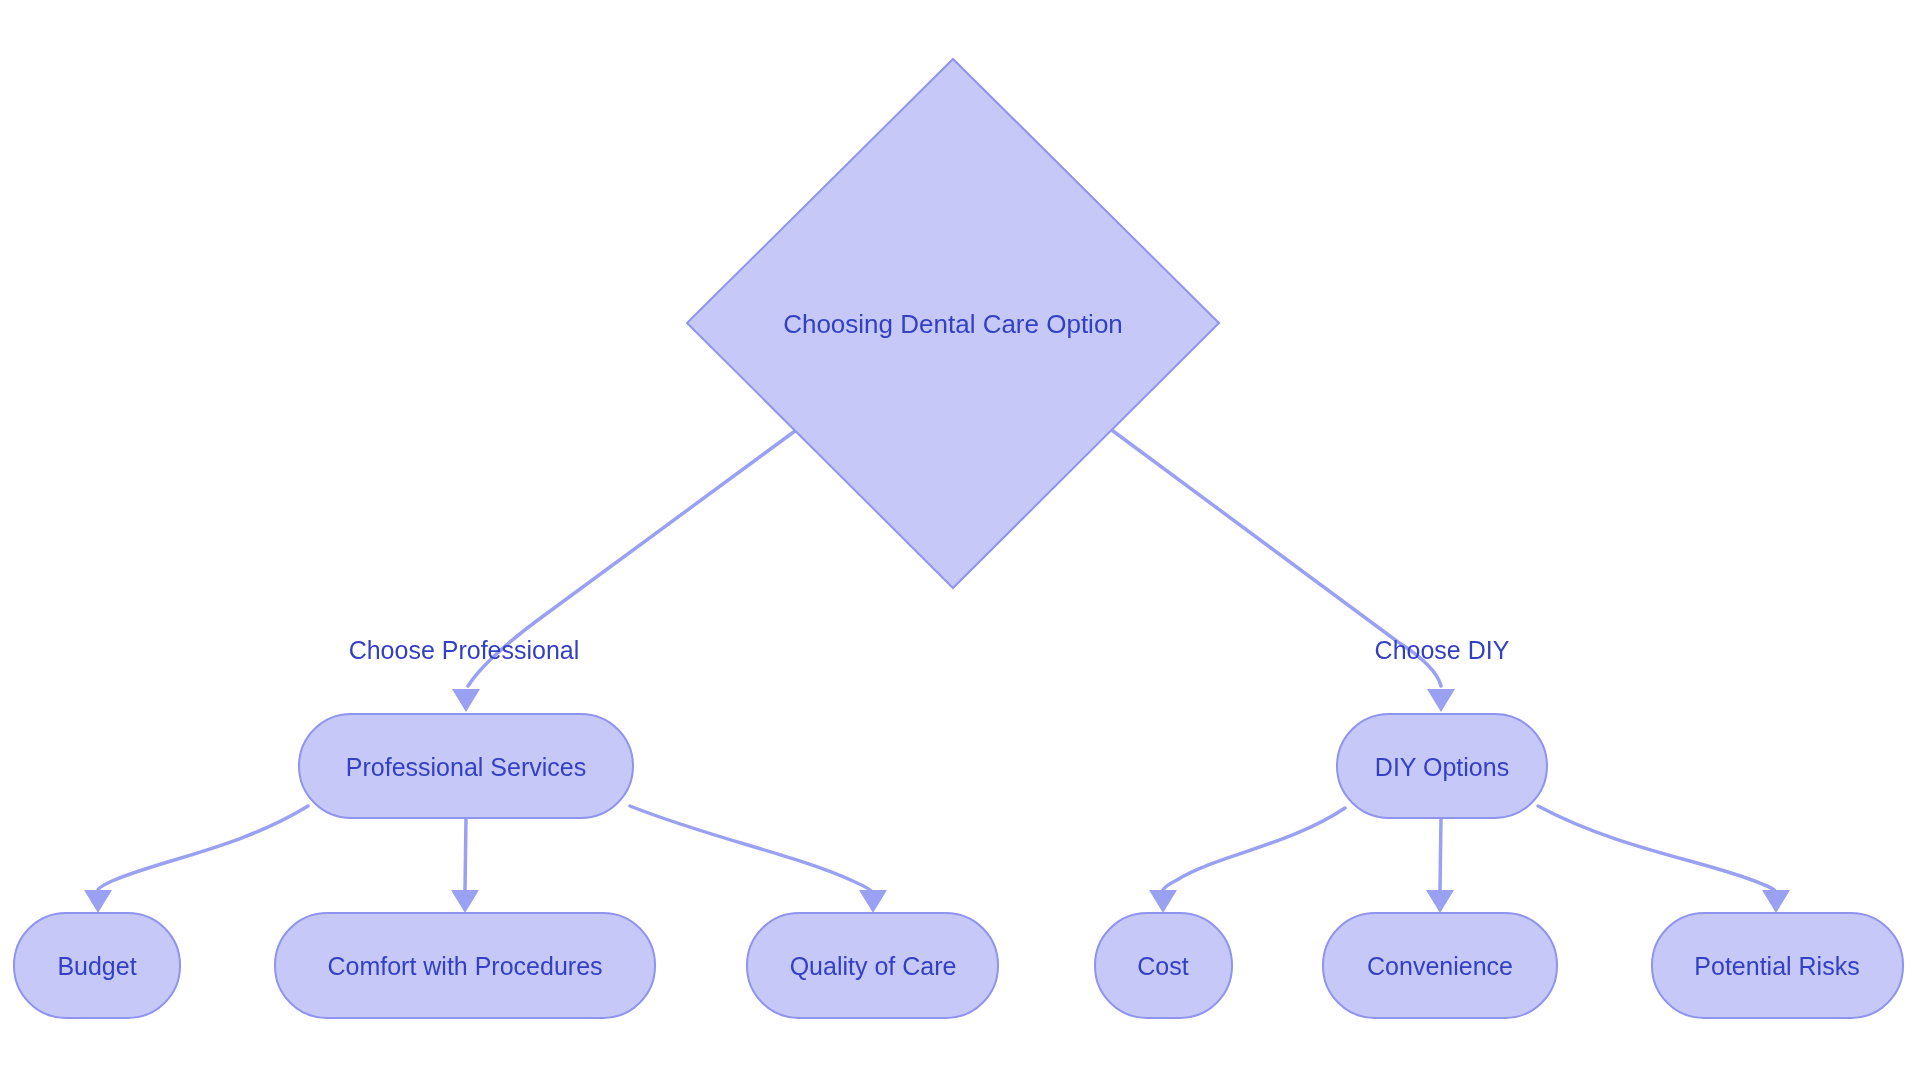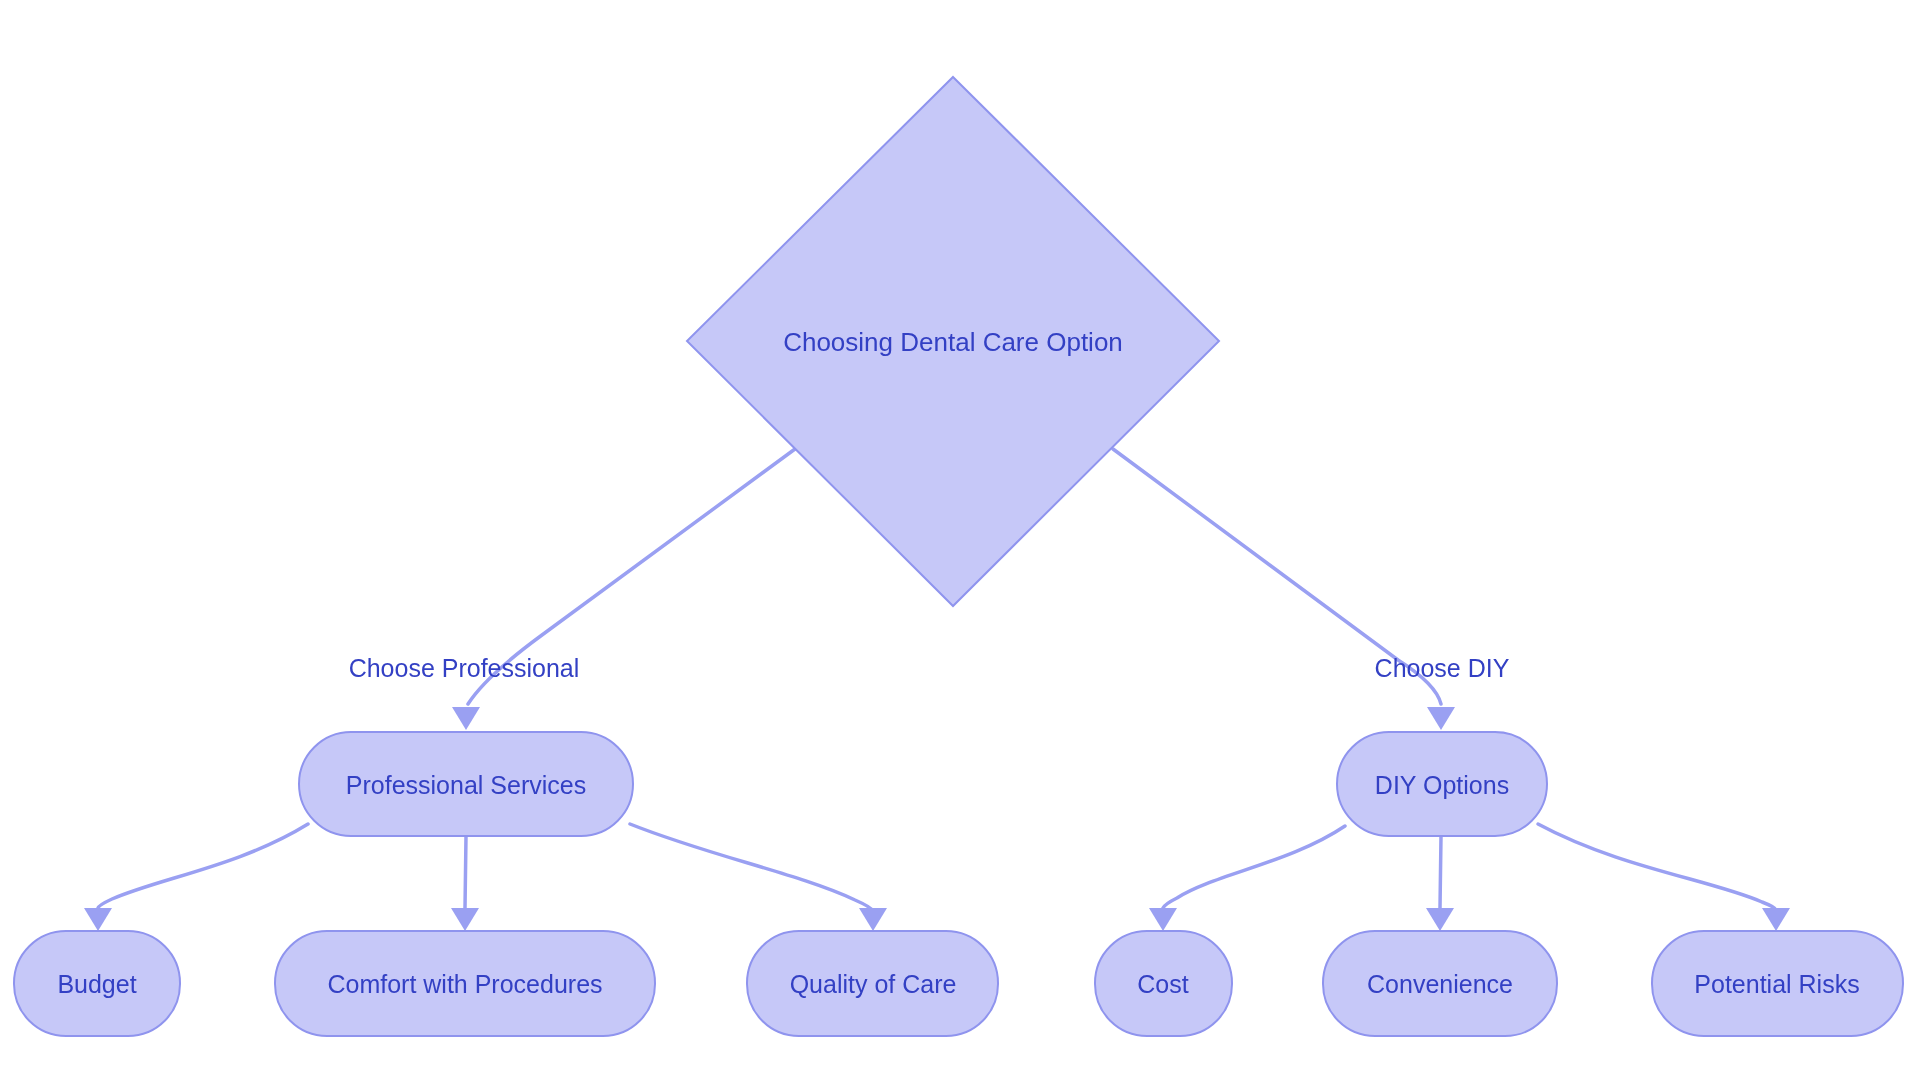--- a/index.html
+++ b/index.html
@@ -7,21 +7,21 @@
     --node-fill:#c6c8f8;
     --node-border:#8f94ee;
     --edge:#9aa0f2;
     --txt:#3340c4;
   }
   html,body{
     margin:0;padding:0;width:1920px;height:1083px;
     background:var(--bg);overflow:hidden;
     font-family:"Liberation Sans",sans-serif;
   }
-  .stage{position:relative;width:1920px;height:828px;margin-top:18px;}
+  .stage{position:relative;width:1920px;height:828px;}
   svg{position:absolute;left:0;top:0;}
   .edge-path{fill:none;stroke:var(--edge);stroke-width:3.5;stroke-linecap:round;}
   .arrowhead{fill:var(--edge);stroke:none;}
   .node-shape{fill:var(--node-fill);stroke:var(--node-border);stroke-width:2;}
   text{fill:var(--txt);}
   .node-label{font-size:25px;text-anchor:middle;dominant-baseline:central;}
   .decision-label{font-size:26px;text-anchor:middle;dominant-baseline:central;}
   .edge-label{font-size:25px;text-anchor:middle;dominant-baseline:central;}
 </style>
 </head>

